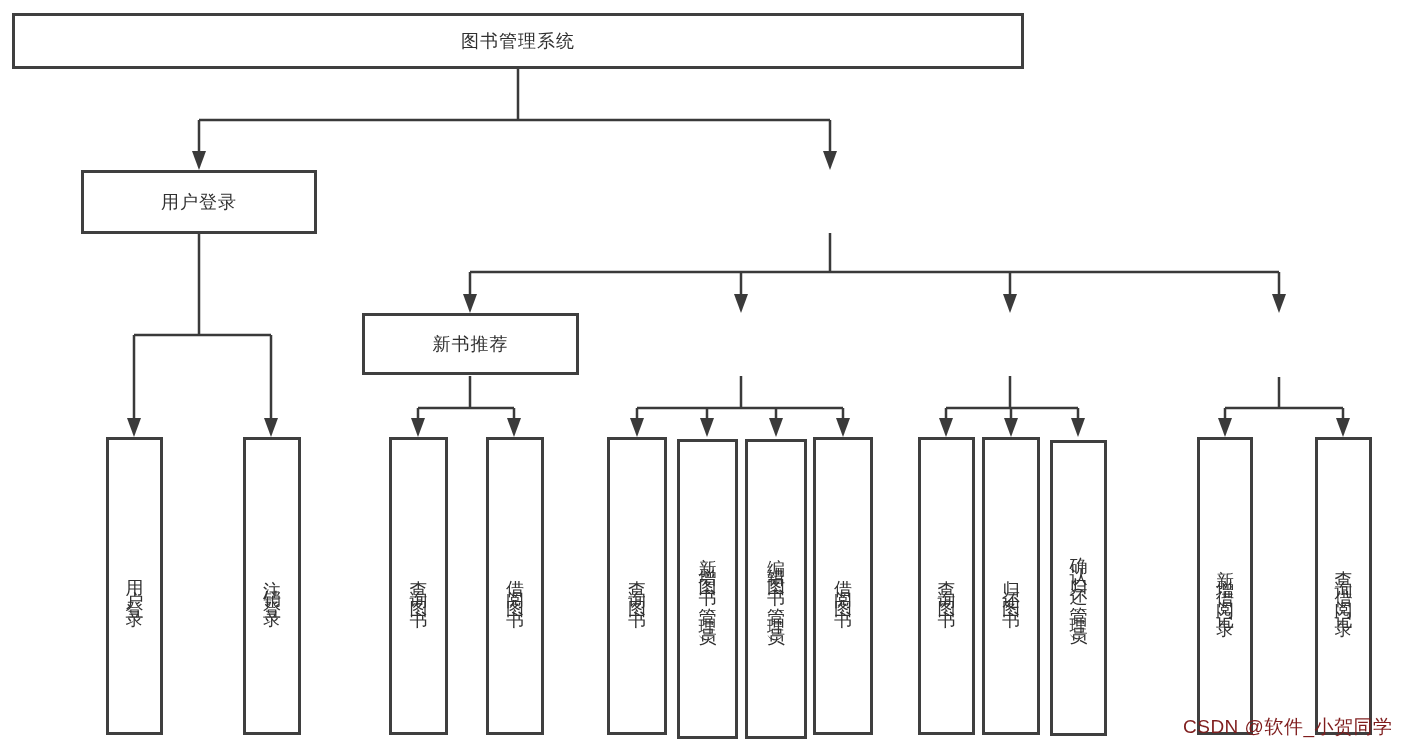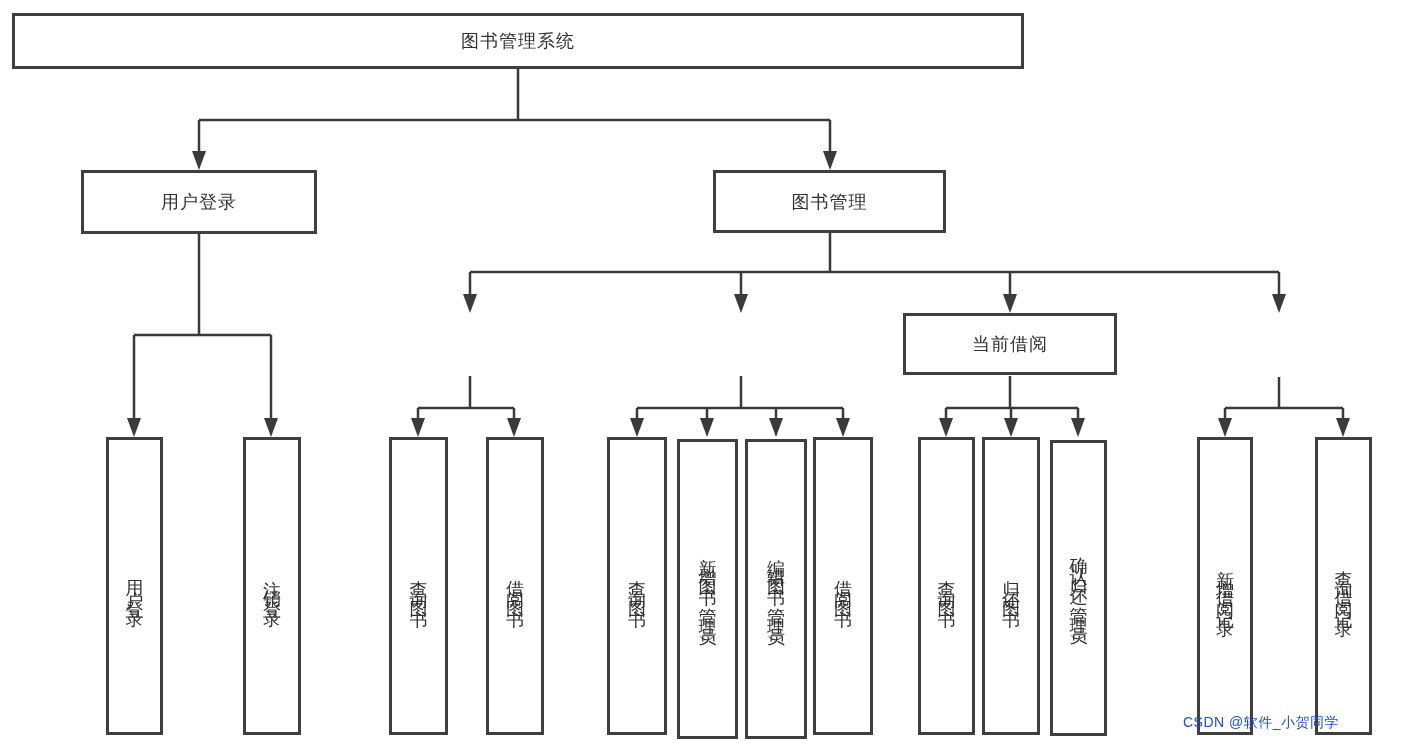--- a/index.html
+++ b/index.html
@@ -38,23 +38,23 @@
     text-orientation: mixed;
     font-size: 18px;
     letter-spacing: 10px;
     line-height: 1;
     white-space: nowrap;
   }
   .watermark {
     position: absolute;
     left: 1183px;
     top: 714px;
-    font-size: 14px;
+    font-size: 19px;
     letter-spacing: 0.5px;
-    color: #1d4ed8;
+    color: #7f1d1d;
     z-index: 5;
     white-space: nowrap;
   }
 </style>
 </head>
 <body>
 
 <div class="canvas">
 
   <svg class="connectors" width="1405" height="747" viewBox="0 0 1405 747">
@@ -90,26 +90,23 @@
     </g>
   </svg>
 
   <div class="node" style="left:12px; top:13px; width:1012px; height:56px">
     <span class="hlabel">图书管理系统</span>
   </div>
 
   <div class="node" style="left:81px; top:170px; width:236px; height:64px">
     <span class="hlabel">用户登录</span>
   </div>
-  <div class="node" style="left:713px; top:170px; width:233px; height:63px">
-    <span class="hlabel">图书管理</span>
-  </div>
 
-  <div class="node" style="left:903px; top:313px; width:214px; height:62px">
-    <span class="hlabel">当前借阅</span>
+  <div class="node" style="left:362px; top:313px; width:217px; height:62px">
+    <span class="hlabel">新书推荐</span>
   </div>
 
   <div class="node" style="left:106px; top:437px; width:57px; height:298px">
     <span class="vtext">用户登录</span>
   </div>
   <div class="node" style="left:243px; top:437px; width:58px; height:298px">
     <span class="vtext">注销登录</span>
   </div>
 
   <div class="node" style="left:389px; top:437px; width:59px; height:298px">

